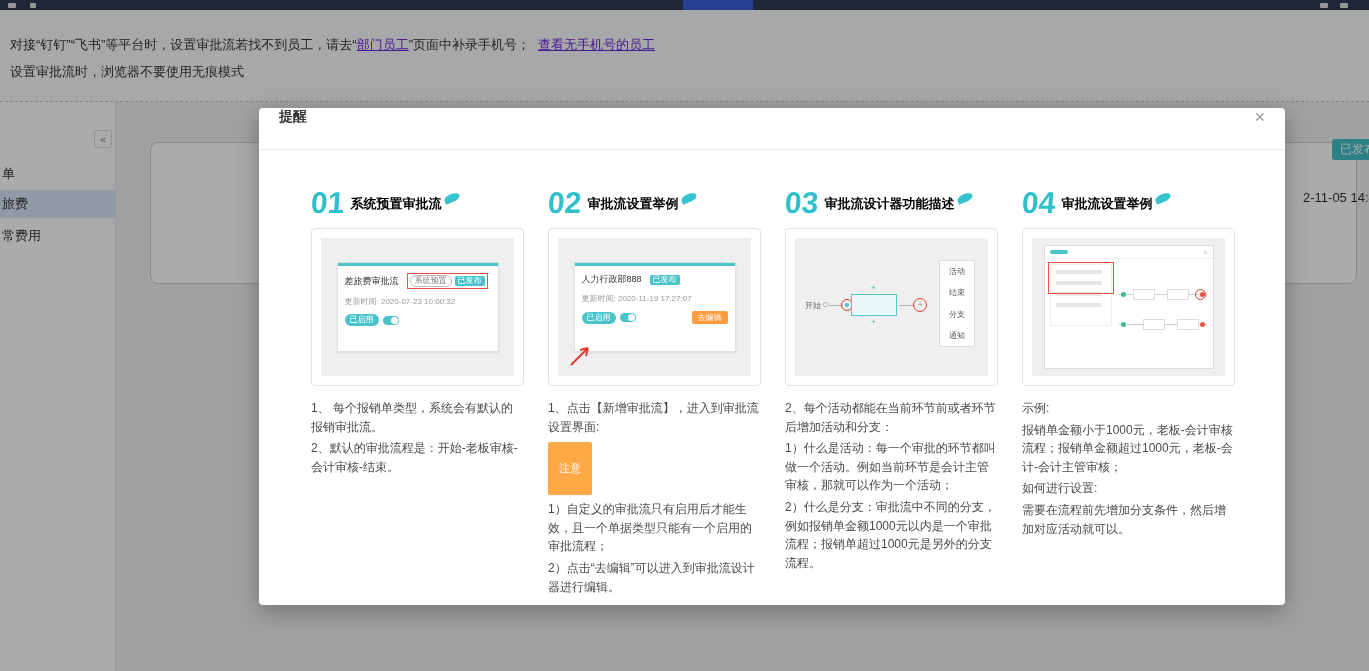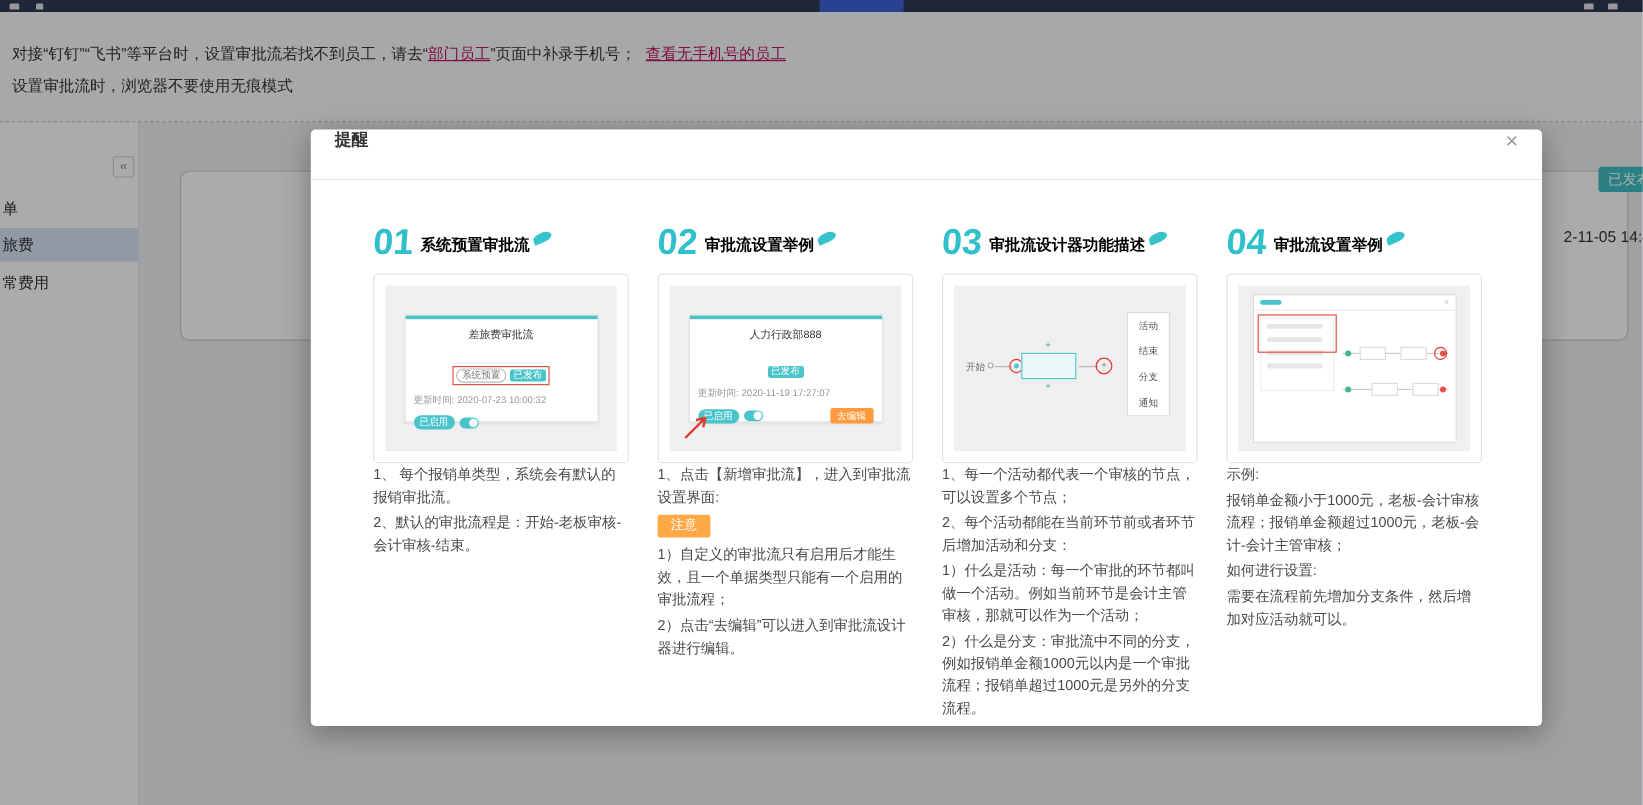--- a/index.html
+++ b/index.html
@@ -15,21 +15,21 @@
   .topbar { position:absolute; left:0; top:0; width:100%; height:10px; background:#2e3a52; z-index:1; }
   .topbar-sq { position:absolute; top:3px; width:8px; height:5px; background:rgba(255,255,255,.85); border-radius:1px; }
   .topbar-btn { position:absolute; left:683px; top:0; width:70px; height:10px; background:#3d63d8; z-index:1; }
 
   
   .notice {
     position:absolute; left:0; top:10px; width:100%; height:92px;
     background:#fafbfc; border-bottom:1px dashed #c4c6ca; padding:26px 10px 0 10px; z-index:1;
   }
   .notice p { margin:0 0 9px 0; font-size:13px; color:#333; }
-  .notice a { color:#be185d; text-decoration:underline; cursor:pointer; }
+  .notice a { color:#6d28d9; text-decoration:underline; cursor:pointer; }
   .notice a.second { margin-left:8px; }
 
   
   .sidebar { position:absolute; left:0; top:102px; width:116px; bottom:0; background:#fff; border-right:1px solid #e2e4e8; z-index:1; }
   .collapse-btn {
     position:absolute; top:28px; right:3px; width:18px; height:18px; border:1px solid #d8d8d8;
     border-radius:3px; background:#fff; color:#8a8a8a; font-size:11px; line-height:16px; text-align:center; cursor:pointer;
   }
   .side-item { position:absolute; left:0; width:100%; height:28px; line-height:28px; font-size:13px; color:#333; padding-left:2px; cursor:pointer; }
   .side-item.sel { background:#d8e4f6; }
@@ -61,32 +61,32 @@
   .modal-body { display:flex; gap:24px; padding:32px 50px 0 52px; }
   .step { width:213px; }
   .step-head { display:flex; align-items:flex-end; height:36px; position:relative; }
   .step-num { font-size:30px; font-weight:800; color:#2fc0cb; line-height:1; transform:skewX(-4deg); }
   .step-title { font-size:13px; font-weight:700; color:#000000; margin:0 0 5px 6px; white-space:nowrap; }
   .swoosh { width:16px; height:8px; background:#35c3cd; border-radius:60% 60% 60% 0; transform:rotate(-22deg); margin:0 0 16px 3px; }
 
   .step-card { margin-top:10px; border:1px solid #e3e3e3; border-radius:4px; height:158px; padding:9px; background:#fff; }
   .thumb { width:100%; height:100%; background:#efefef; position:relative; overflow:hidden; }
 
-  .step-text { font-size:12px; color:#4a4a4a; line-height:1.55; }
+  .step-text { margin-top:13px; font-size:12px; color:#4a4a4a; line-height:1.55; }
   .step-text p { margin:0 0 3px 0; }
-  .note-tag { display:inline-block; background:#ffa846; color:#fff; font-size:11px; padding:1px 11px; border-radius:2px; margin:3px 0 5px 0; }
+  .note-tag { display:inline-block; background:#ffa846; color:#fff; font-size:11px; padding:18px 11px; border-radius:2px; margin:3px 0 5px 0; }
 
   
   .t-card {
     position:absolute; left:50%; top:50%; transform:translate(-50%,-50%);
     width:162px; height:90px; background:#fff; border:1px solid #e0e0e0; box-shadow:0 1px 2px rgba(0,0,0,.08);
   }
   .t-topline { height:3px; width:100%; background:#49c4cb; }
   .t-body { padding:7px 7px 0 7px; }
-  .r1 { display:flex; align-items:center; gap:19px; font-size:9px; color:#333; white-space:nowrap;flex-direction:column; }
+  .r1 { display:flex; align-items:center; gap:8px; font-size:9px; color:#333; white-space:nowrap; }
   .tag-outline { font-size:8px; color:#777; border:1px solid #bbb; border-radius:7px; padding:0 4px; line-height:10px; }
   .tag-teal { font-size:8px; color:#fff; background:#49c4cb; border-radius:2px; padding:0 3px; line-height:10px; }
   .red-box { display:inline-flex; gap:3px; align-items:center; border:1px solid #e05345; padding:1px 2px; }
   .r2 { font-size:8px; color:#999; margin-top:7px; white-space:nowrap; }
   .r3 { margin-top:7px; display:flex; align-items:center; gap:4px; }
   .pill-teal { font-size:8px; color:#fff; background:#49c4cb; border-radius:7px; padding:1px 5px; line-height:10px; }
   .toggle { width:16px; height:9px; background:#49c4cb; border-radius:5px; position:relative; }
   .toggle::after { content:''; position:absolute; right:1px; top:1px; width:7px; height:7px; background:#fff; border-radius:50%; }
   .btn-orange { margin-left:auto; font-size:8px; color:#fff; background:#ff9a3e; border-radius:2px; padding:2px 6px; line-height:9px; cursor:pointer; }
   .red-arrow { position:absolute; left:10px; bottom:8px; }
@@ -252,21 +252,20 @@
           <span class="red-circle rc2">+</span>
           <div class="menu-panel">
             <span>活动</span>
             <span>结束</span>
             <span>分支</span>
             <span>通知</span>
           </div>
         </div>
       </div>
       <div class="step-text">
-        <p>1、每一个活动都代表一个审核的节点，可以设置多个节点；</p>
         <p>2、每个活动都能在当前环节前或者环节后增加活动和分支：</p>
         <p>1）什么是活动：每一个审批的环节都叫做一个活动。例如当前环节是会计主管审核，那就可以作为一个活动；</p>
         <p>2）什么是分支：审批流中不同的分支，例如报销单金额1000元以内是一个审批流程；报销单超过1000元是另外的分支流程。</p>
       </div>
     </div>
 
     <div class="step">
       <div class="step-head">
         <span class="step-num">04</span>
         <span class="step-title">审批流设置举例</span>

